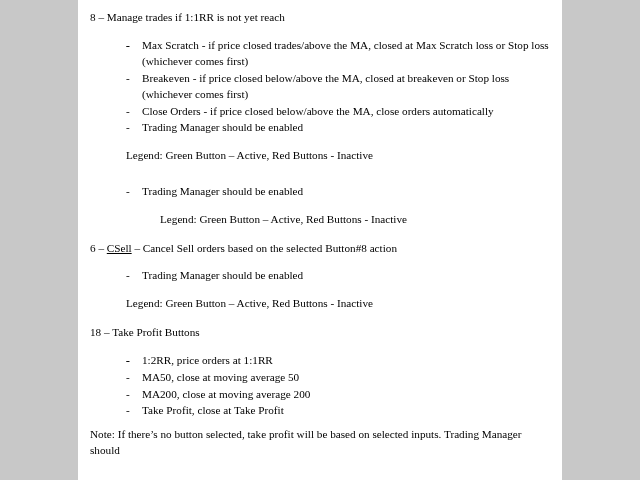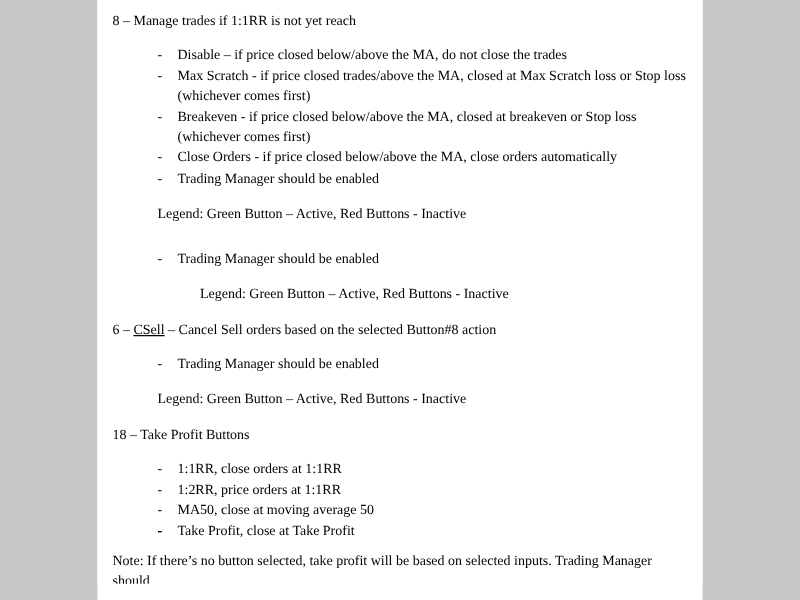--- a/index.html
+++ b/index.html
@@ -95,21 +95,20 @@
 
   <div class="sheet">
     <div class="content">
 
       <div>
         <p class="para heading">8 –  Manage trades if 1:1RR is not yet reach</p>
         <div class="spacer-sm"></div>
         <ul class="bullets">
           <li class="bullet">
             <span class="dash">-</span>
-            <span>Disable – if price closed below/above the MA, do not close the trades</span>
           </li>
           <li class="bullet">
             <span class="dash">-</span>
             <span>Max Scratch - if price closed trades/above the MA, closed at Max Scratch loss or Stop loss</span>
             <span class="cont">(whichever comes first)</span>
           </li>
           <li class="bullet">
             <span class="dash">-</span>
             <span>Breakeven - if price closed below/above the MA, closed at breakeven or Stop loss</span>
             <span class="cont">(whichever comes first)</span>
@@ -157,32 +156,32 @@
       </div>
 
       <div class="spacer-md"></div>
 
       <div>
         <p class="para heading">18 – Take Profit Buttons</p>
         <div class="spacer-sm"></div>
         <ul class="bullets">
           <li class="bullet">
             <span class="dash">-</span>
-            <span>1:1RR, close orders at 1:1RR</span>
           </li>
           <li class="bullet">
             <span class="dash">-</span>
             <span>1:2RR, price orders at 1:1RR</span>
           </li>
           <li class="bullet">
             <span class="dash">-</span>
             <span>MA50, close at moving average 50</span>
           </li>
           <li class="bullet">
             <span class="dash">-</span>
+            <span>MA200, close at moving average 200</span>
           </li>
           <li class="bullet">
             <span class="dash">-</span>
             <span>Take Profit, close at Take Profit</span>
           </li>
         </ul>
         <div class="spacer-sm"></div>
         <p class="para note">Note: If there’s no button selected, take profit will be based on selected inputs. Trading Manager should</p>
 
       </div>

